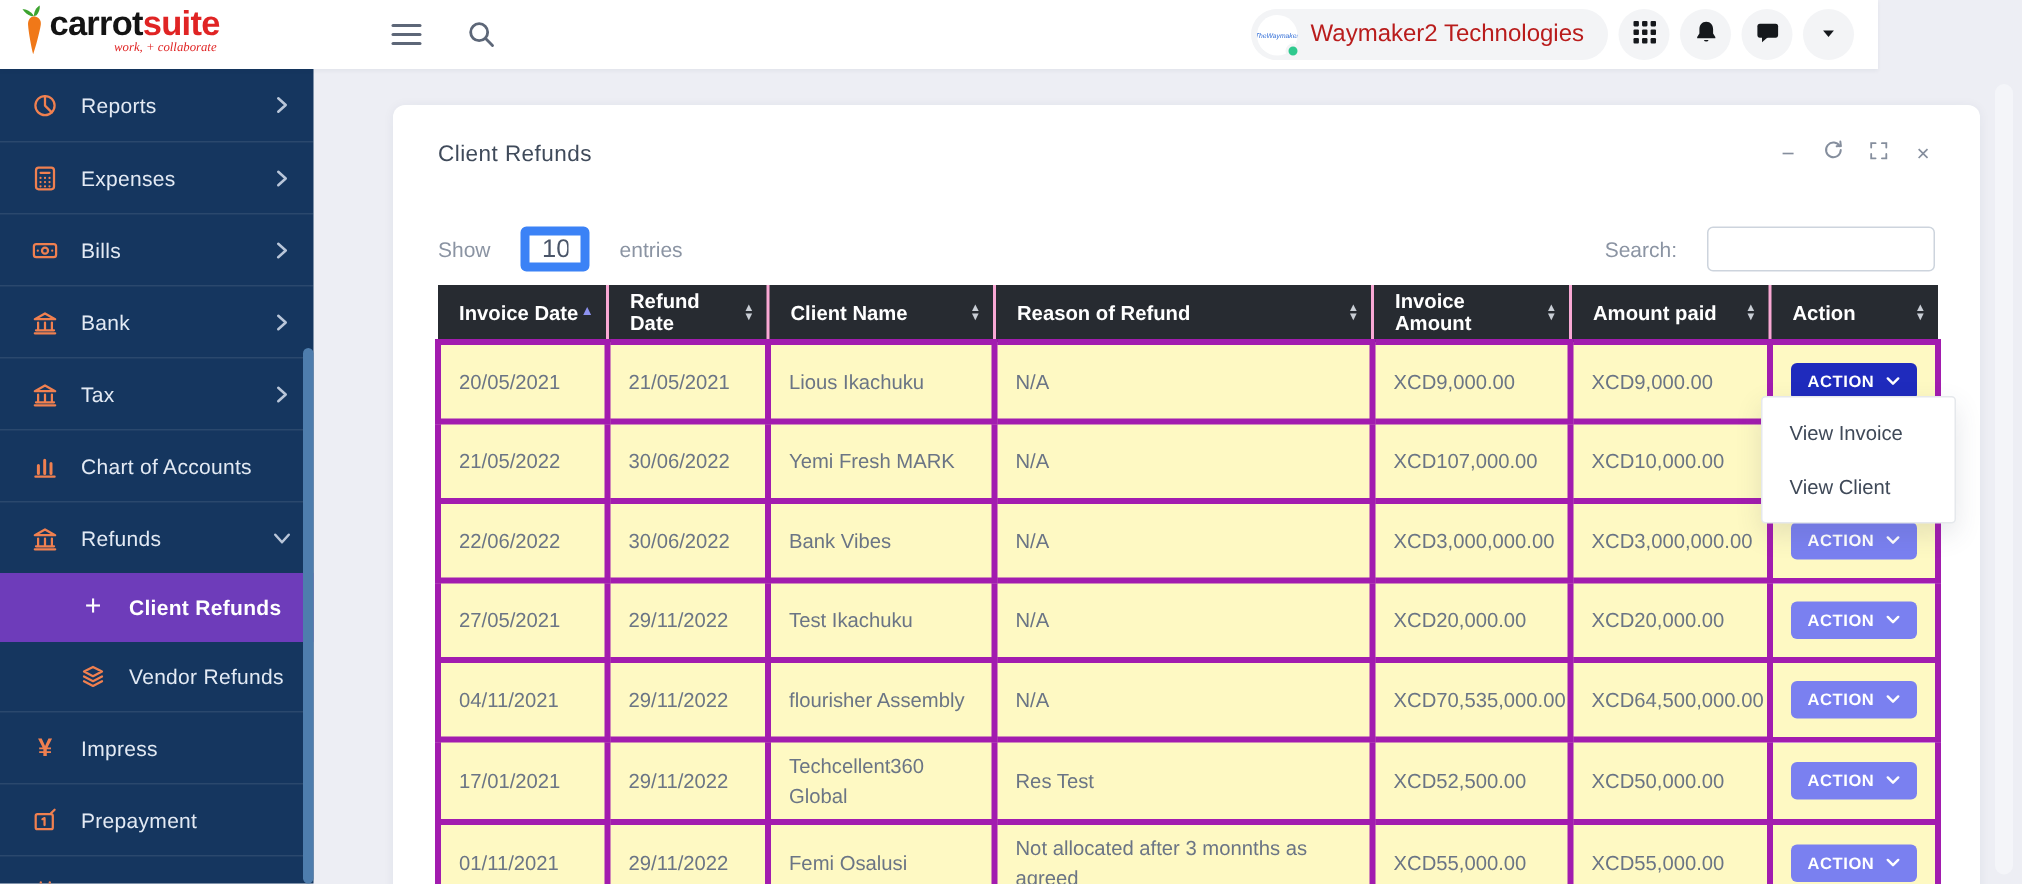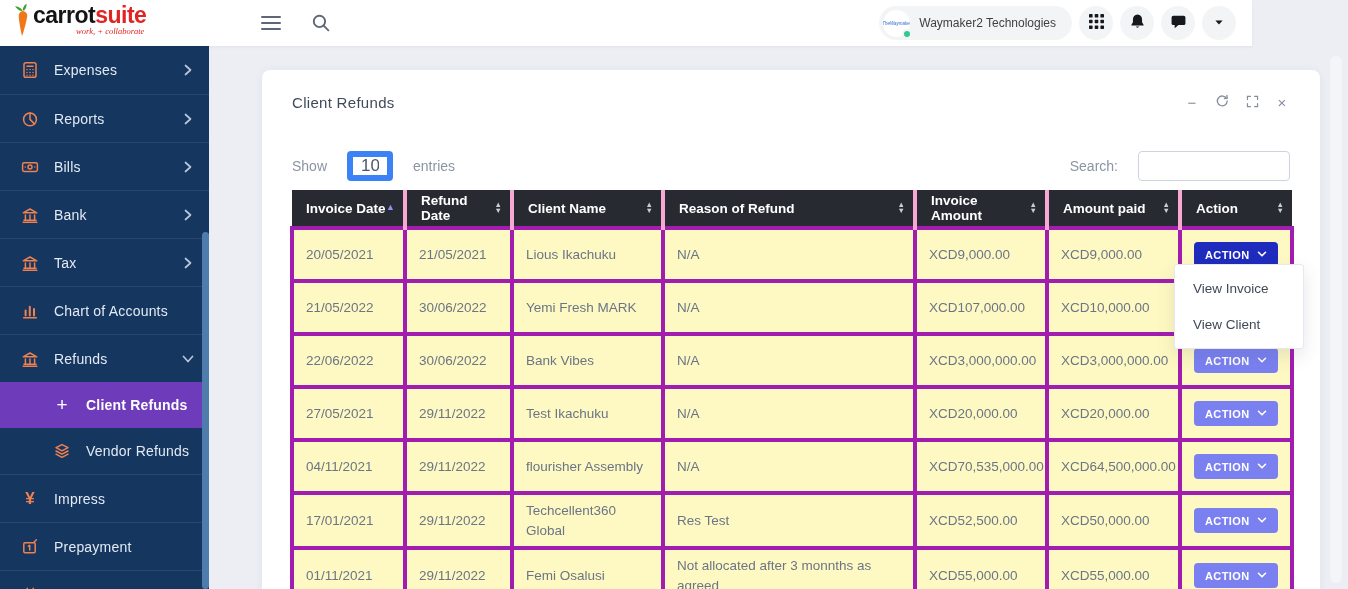--- a/index.html
+++ b/index.html
@@ -23,21 +23,21 @@
   .top-search { margin-left:30px; cursor:pointer; color:#5d6778; display:flex; align-items:center; }
   .top-right { margin-left:auto; display:flex; align-items:center; gap:7px; padding-right:16px; }
   .company-pill { height:34px; background:#f3f4f6; border-radius:17px; display:flex; align-items:center;
     padding:0 16px 0 4px; gap:9px; cursor:pointer; }
   .avatar { position:relative; width:27px; height:27px; }
   .avatar-circle { width:27px; height:27px; border-radius:50%; background:#ffffff; display:flex;
     align-items:center; justify-content:center; overflow:hidden; }
   .avatar-circle span { font-size:4.5px; color:#2e6bd6; font-style:italic; white-space:nowrap; }
   .status-dot { position:absolute; right:-2px; bottom:-2px; width:10px; height:10px; border-radius:50%;
     background:#2fc98e; border:2px solid #f3f4f6; }
-  .company-name { font-size:12px; color:#404040; }
+  .company-name { font-size:16px; color:#b91c1c; }
   .icon-btn { width:34px; height:34px; border-radius:50%; background:#f3f4f6; display:flex;
     align-items:center; justify-content:center; cursor:pointer; color:#15181c; border:none; }
 
   
   .sidebar { position:absolute; left:0; top:46px; width:209px; bottom:0; background:#15365f;
     overflow:hidden; z-index:40; }
   .side-item { height:48px; display:flex; align-items:center; padding-left:20px; position:relative;
     border-top:1px solid rgba(255,255,255,0.09); cursor:pointer; }
   .side-item:first-child { border-top:none; }
   .side-icon { width:20px; display:flex; align-items:center; justify-content:center; color:#f08050; }
@@ -67,21 +67,21 @@
   .show-group, .search-group { display:flex; align-items:center; gap:20px; color:#8b94a3; font-size:14px; }
   .entries-input { width:46px; height:30px; border:6px solid #3b82f6; border-radius:4px;
     padding:0 8px; font-size:17px; color:#4a5568; font-family:inherit; }
   .search-group { margin-left:auto; }
   .search-input { width:152px; height:30px; border:1px solid #cdd4dd; border-radius:4px;
     padding:0 8px; font-size:13.5px; color:#4a5568; font-family:inherit; }
 
   
   table.refunds { border-collapse:collapse; table-layout:fixed; width:1002px; margin-top:9px; }
   table.refunds thead th { background:#272b31; color:#ffffff; font-size:13.5px; font-weight:bold;
-    height:38px; padding:0 8px 0 14px; text-align:left; border-right:4px solid #f9a8d4; cursor:pointer; }
+    height:38px; padding:0 8px 0 14px; text-align:left; border-right:2px solid #f9a8d4; cursor:pointer; }
   table.refunds thead th:last-child { border-right:none; }
   .th-inner { display:flex; align-items:center; justify-content:space-between; }
   .sort { display:flex; flex-direction:column; line-height:.78; font-size:7.5px; color:#c9ced5; }
   .sort .on { color:#8e93f0; font-size:9px; }
   table.refunds td { border:4px solid #a21caf; font-size:13.5px; color:#6b7585; height:53px;
     padding:6px 12px; vertical-align:middle; line-height:1.45; background:#fef9c3; }
   .action-cell { position:relative; overflow:visible; }
   .action-btn { background:#7a80f0; color:#fff; border:none; border-radius:4px; height:25px;
     padding:0 11px; font-size:11px; font-weight:bold; letter-spacing:.4px; display:inline-flex;
     align-items:center; gap:7px; cursor:pointer; font-family:inherit; }
@@ -170,40 +170,40 @@
       </span>
     </button>
   </div>
 </div>
 
 <div class="sidebar">
 
 <div class="side-item">
       <span class="side-icon">
         <svg width="18" height="18" viewBox="0 0 18 18" fill="none" stroke="currentColor" stroke-width="1.5" stroke-linecap="round" stroke-linejoin="round">
+          <circle cx="9" cy="9.4" r="6.4"></circle>
+          <path d="M9 9.4V3M9 9.4l4.5 4.5"></path>
+        </svg>
+      </span>
+      <span class="side-label">Reports</span>
+      <span class="side-chev right">
+        <svg width="10" height="12" viewBox="0 0 10 12" fill="none">
+          <path d="M2.5 1.5L7.5 6l-5 4.5" stroke="currentColor" stroke-width="1.7" stroke-linecap="round" stroke-linejoin="round"></path>
+        </svg>
+      </span>
+    </div>
+    <div class="side-item">
+      <span class="side-icon">
+        <svg width="18" height="18" viewBox="0 0 18 18" fill="none" stroke="currentColor" stroke-width="1.5" stroke-linecap="round" stroke-linejoin="round">
           <rect x="3" y="1.8" width="12" height="14.4" rx="1.8"></rect>
           <path d="M6 5.2h6"></path>
           <path d="M6 8.6h.01M9 8.6h.01M12 8.6h.01M6 11.4h.01M9 11.4h.01M12 11.4h.01M6 14.2h.01M9 14.2h.01M12 14.2h.01"></path>
         </svg>
       </span>
       <span class="side-label">Expenses</span>
-      <span class="side-chev right">
-        <svg width="10" height="12" viewBox="0 0 10 12" fill="none">
-          <path d="M2.5 1.5L7.5 6l-5 4.5" stroke="currentColor" stroke-width="1.7" stroke-linecap="round" stroke-linejoin="round"></path>
-        </svg>
-      </span>
-    </div>
-    <div class="side-item">
-      <span class="side-icon">
-        <svg width="18" height="18" viewBox="0 0 18 18" fill="none" stroke="currentColor" stroke-width="1.5" stroke-linecap="round" stroke-linejoin="round">
-          <circle cx="9" cy="9.4" r="6.4"></circle>
-          <path d="M9 9.4V3M9 9.4l4.5 4.5"></path>
-        </svg>
-      </span>
-      <span class="side-label">Reports</span>
       <span class="side-chev right">
         <svg width="10" height="12" viewBox="0 0 10 12" fill="none">
           <path d="M2.5 1.5L7.5 6l-5 4.5" stroke="currentColor" stroke-width="1.7" stroke-linecap="round" stroke-linejoin="round"></path>
         </svg>
       </span>
     </div>
     <div class="side-item">
       <span class="side-icon">
         <svg width="18" height="18" viewBox="0 0 18 18" fill="none" stroke="currentColor" stroke-width="1.5" stroke-linecap="round" stroke-linejoin="round">
           <rect x="1.6" y="4.8" width="14.8" height="8.6" rx="1.6"></rect>

